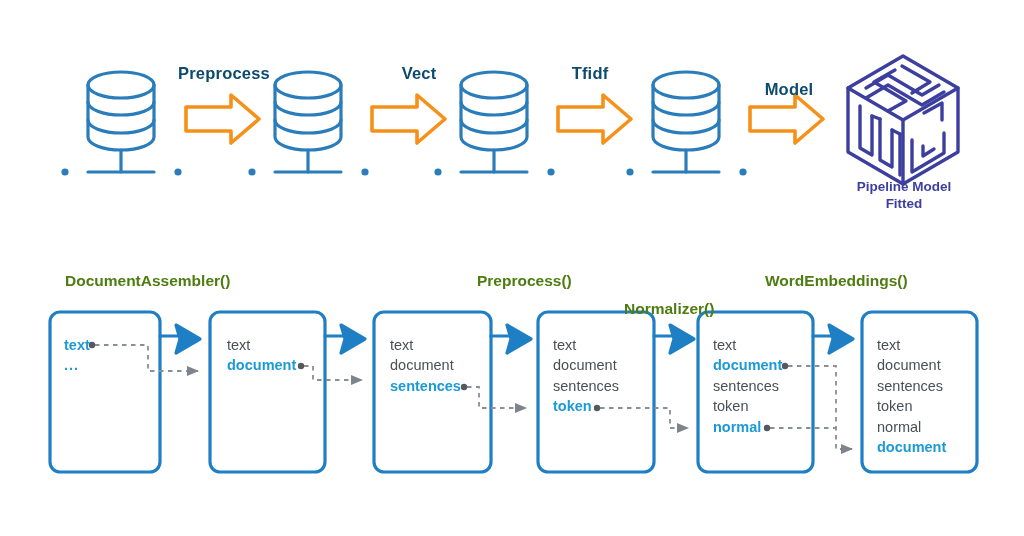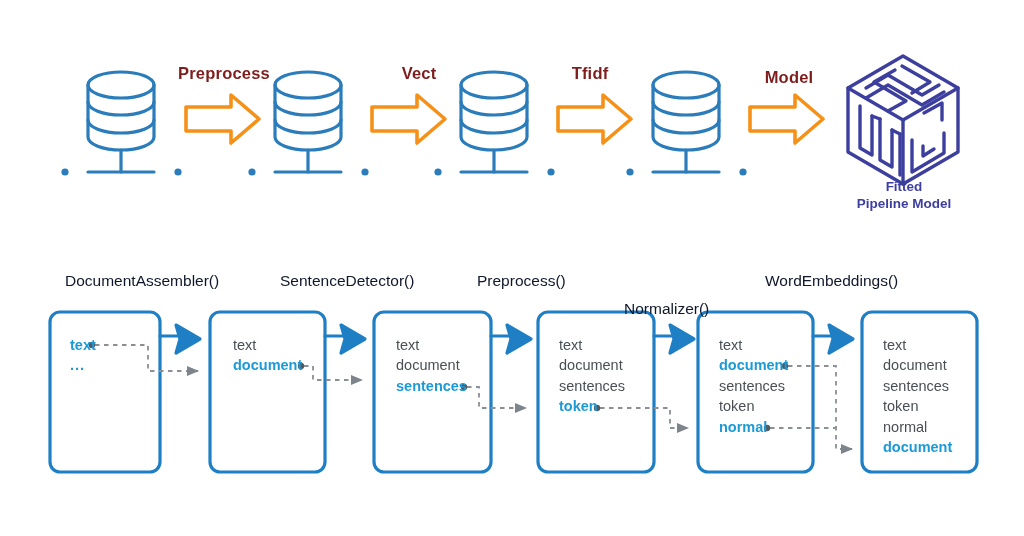--- a/index.html
+++ b/index.html
@@ -9,44 +9,43 @@
     font-family:"Liberation Sans","DejaVu Sans",sans-serif;
     overflow:hidden;
     position:relative;
   }
   #stage{position:absolute;left:0;top:0;width:1024px;height:536px;}
   svg.layer{position:absolute;left:0;top:0;width:1024px;height:536px;overflow:visible;}
 
   
   .stage-label{
     position:absolute;
-    font-size:16.5px;font-weight:bold;color:#7f1d1d;
+    font-size:16.5px;font-weight:bold;color:#0c4a6e;
     letter-spacing:.2px;white-space:nowrap;
     text-align:center;
   }
   .fitted-label{
     position:absolute;
     text-align:center;
     font-size:13.5px;font-weight:bold;color:#3d3f9e;
     line-height:17px;white-space:nowrap;
   }
 
   
   .stage-fn{
     position:absolute;
-    font-size:15.5px;font-weight:normal;color:#0f172a;
+    font-size:15.5px;font-weight:bold;color:#4d7c0f;
     white-space:nowrap;
   }
   .annot-list{
     position:absolute;
     font-size:14.5px;
     line-height:20.4px;
     color:#4a4f55;
     white-space:nowrap;
-    margin-left:6px;
   }
   .annot-list .row{height:20.4px;}
   .annot-list .hl{color:#1c9ad6;font-weight:bold;}
   .dots3{color:#1c9ad6;font-weight:bold;letter-spacing:1px;}
 </style>
 </head>
 <body>
 
 <div id="stage">
 
@@ -195,29 +194,28 @@
       <circle cx="464" cy="387" r="3.2"></circle>
       <circle cx="597" cy="408" r="3.2"></circle>
       <circle cx="785" cy="366" r="3.2"></circle>
       <circle cx="767" cy="428" r="3.2"></circle>
     </g>
   </svg>
 
   <div class="stage-label" style="left:174px;top:64px;width:100px;">Preprocess</div>
   <div class="stage-label" style="left:384px;top:64px;width:70px;">Vect</div>
   <div class="stage-label" style="left:555px;top:64px;width:70px;">Tfidf</div>
-  <div class="stage-label" style="left:751px;top:68px;width:76px;">Model</div>
+  <div class="stage-label" style="left:751px;top:80px;width:76px;">Model</div>
 
   <div class="fitted-label" style="left:828px;top:178px;width:152px;">
+    <div>Pipeline Model</div>
     <div>Fitted</div>
-    <div>Pipeline Model</div>
   </div>
 
   <div class="stage-fn" style="left:65px;top:272px;">DocumentAssembler()</div>
-  <div class="stage-fn" style="left:280px;top:272px;">SentenceDetector()</div>
   <div class="stage-fn" style="left:477px;top:272px;">Preprocess()</div>
   <div class="stage-fn" style="left:624px;top:272px;margin-top:28px;">Normalizer()</div>
   <div class="stage-fn" style="left:765px;top:272px;">WordEmbeddings()</div>
 
   <div class="annot-list" style="left:64px;top:335px;">
       <div class="row"><span class="hl">text</span></div>
       <div class="row"><span class="dots3">...</span></div>
     </div>
   <div class="annot-list" style="left:227px;top:335px;">
       <div class="row"><span>text</span></div>

